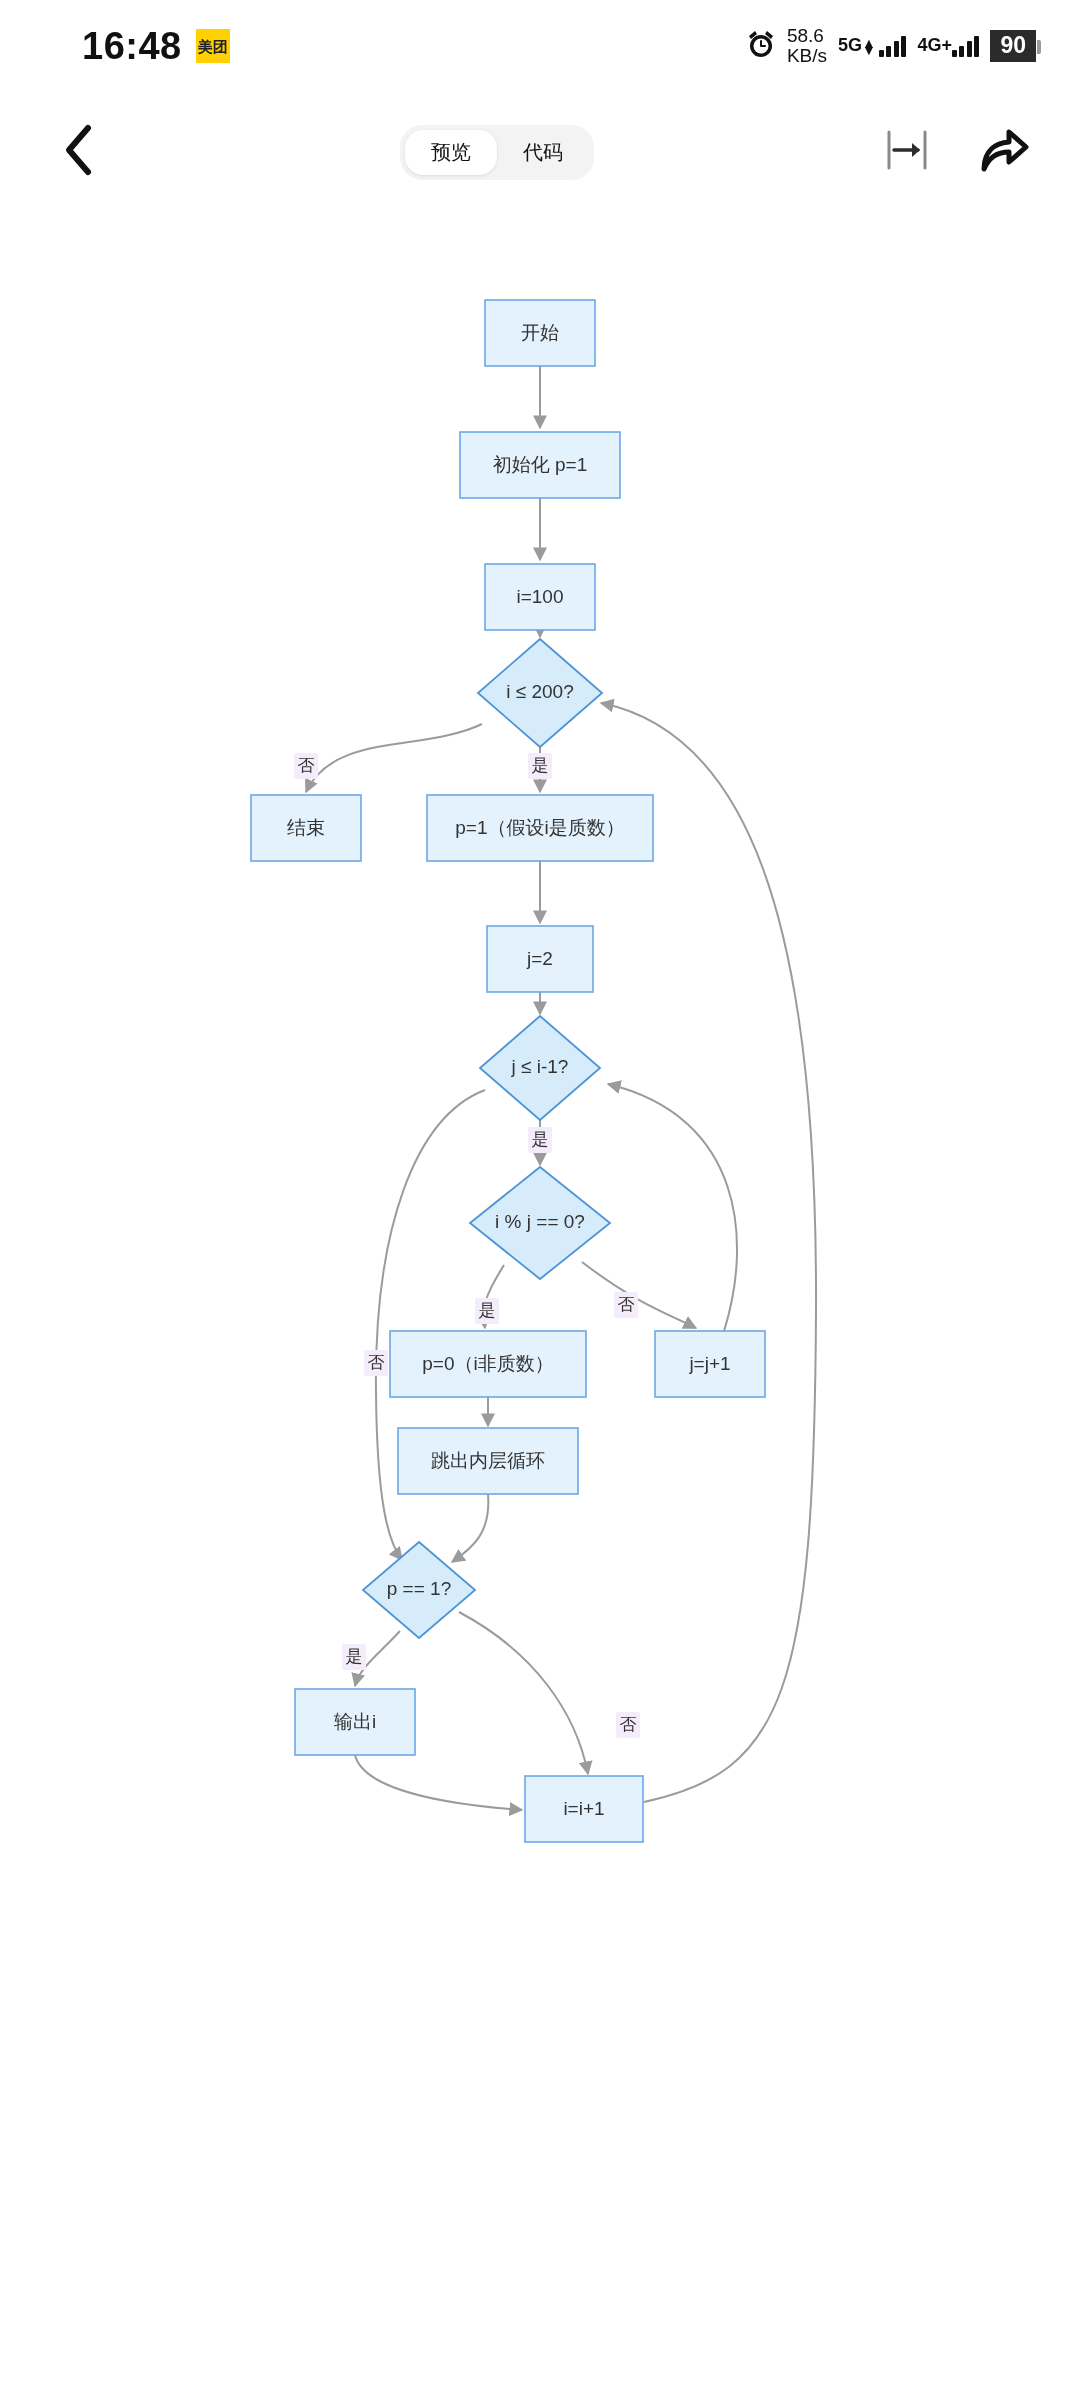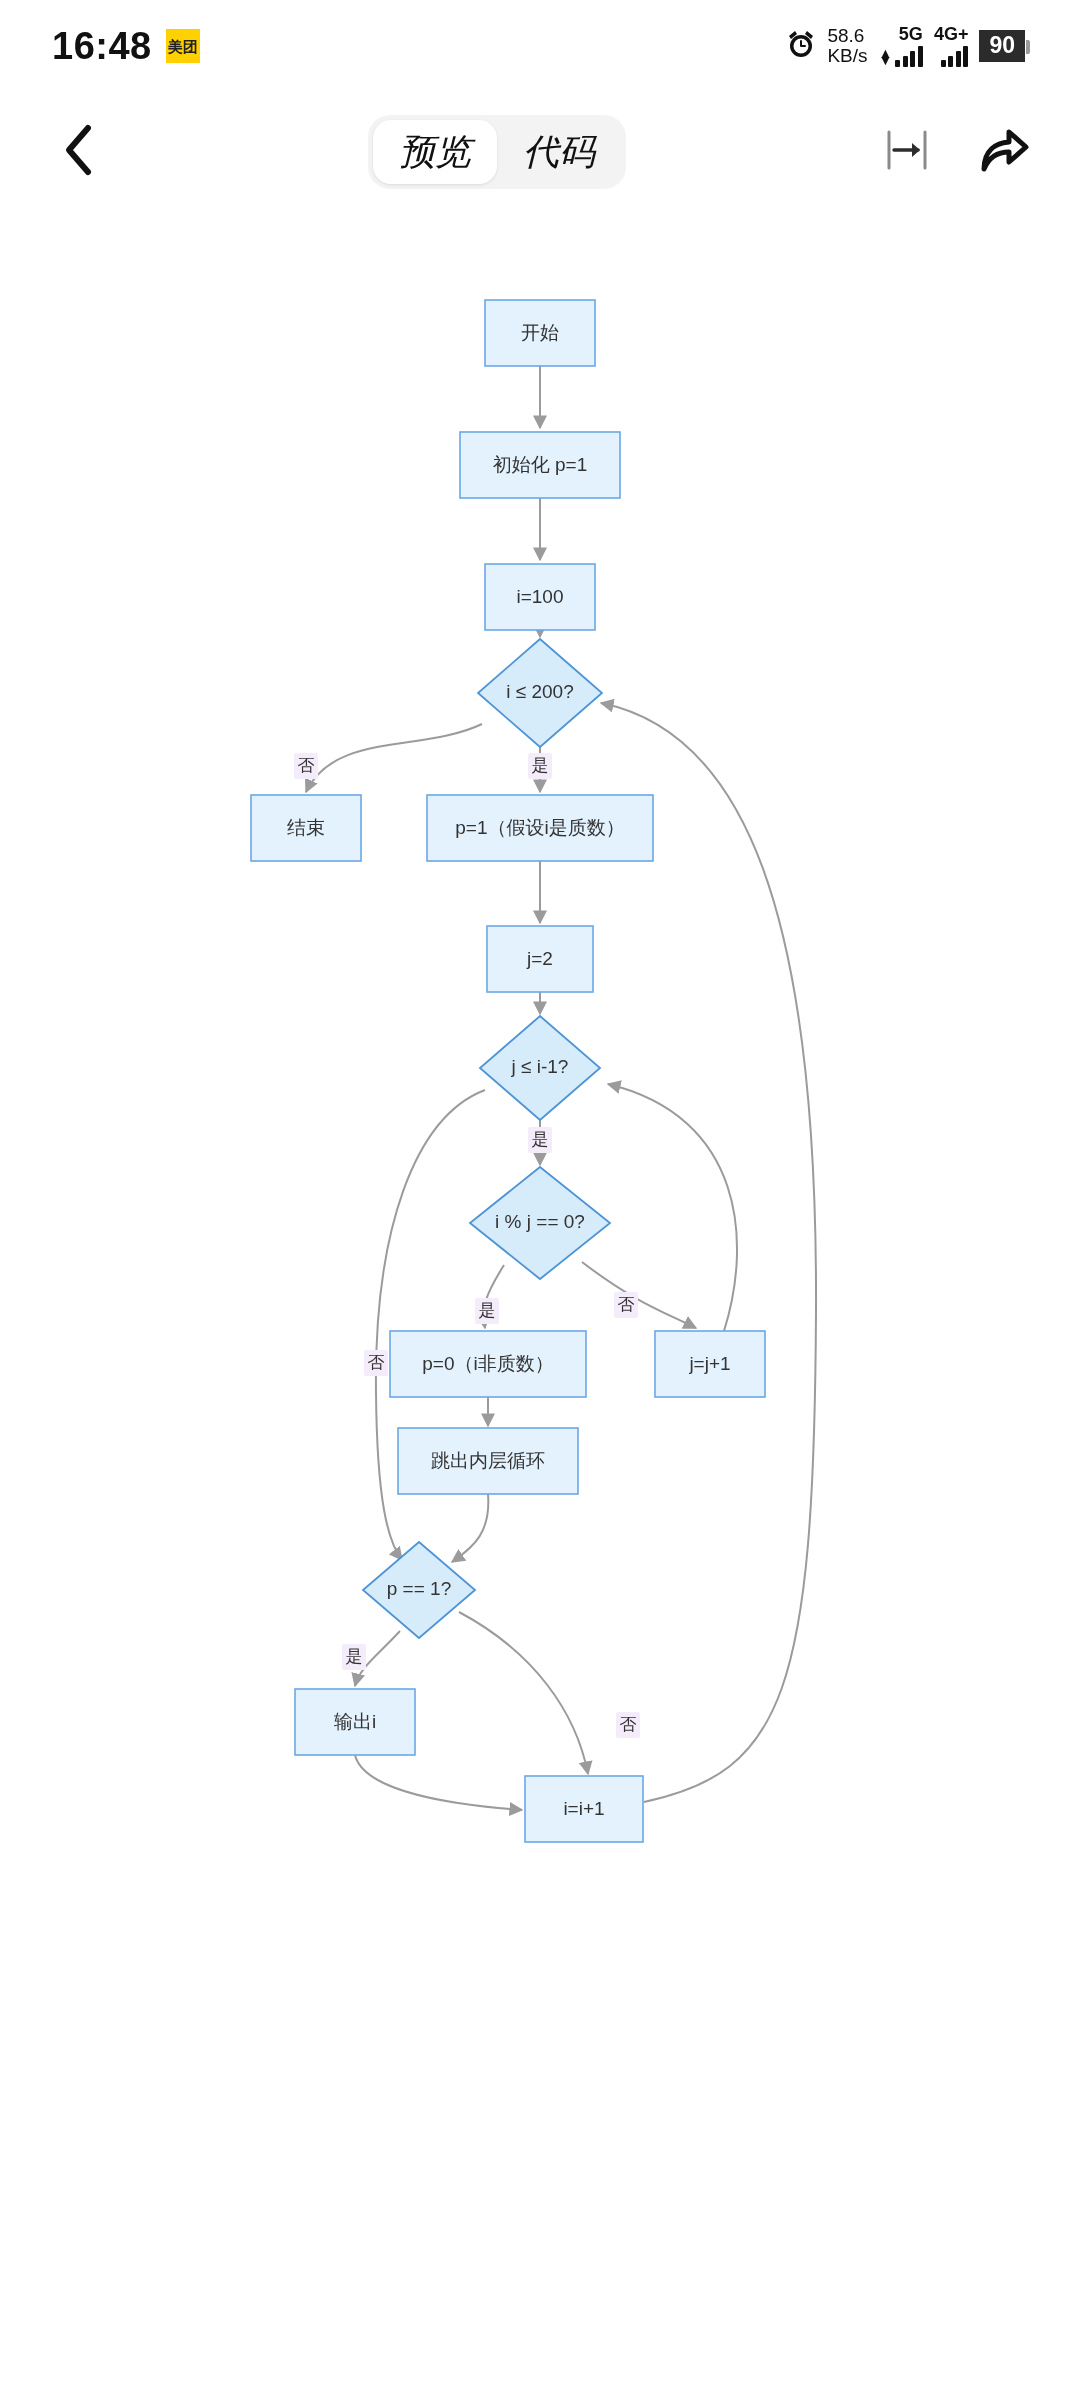--- a/index.html
+++ b/index.html
@@ -14,22 +14,23 @@
     overflow: hidden;
     position: relative;
   }
 
   
   .status-bar {
     height: 92px;
     display: flex;
     align-items: center;
     justify-content: space-between;
-    padding: 0 55px 0 52px;
+    padding: 0 44px 0 52px;
     box-sizing: border-box;
+    margin-left: 30px;
   }
   .status-left {
     display: flex;
     align-items: center;
     gap: 14px;
   }
   .status-time {
     font-size: 38px;
     font-weight: 600;
     color: #111111;
@@ -58,22 +59,21 @@
     display: flex;
     flex-direction: column;
     align-items: flex-start;
     font-size: 19px;
     font-weight: 400;
     color: #111111;
     line-height: 1.05;
   }
   .sig-group {
     display: flex;
-    flex-direction: column;
-    align-items: flex-end;
+    align-items: center;
     line-height: 1;
   }
   .sig-label {
     font-size: 18px;
     font-weight: 700;
     color: #111111;
     line-height: 1;
     margin-bottom: 2px;
   }
   .bars {
@@ -141,27 +141,26 @@
   .back-btn { width: 60px; height: 60px; }
   .seg-control {
     display: flex;
     align-items: center;
     background: #f3f3f3;
     border-radius: 22px;
     padding: 5px;
     gap: 0;
   }
   .seg-item {
-    font-size: 36px;
+    font-size: 20px;
     color: #111111;
     padding: 11px 26px;
     border-radius: 18px;
     line-height: 1.15;
     cursor: pointer;
-    font-style: italic;
   }
   .seg-item.active {
     background: #ffffff;
     box-shadow: 0 1px 3px rgba(0,0,0,0.10);
   }
   .right-tools {
     display: flex;
     align-items: center;
     gap: 48px;
   }

